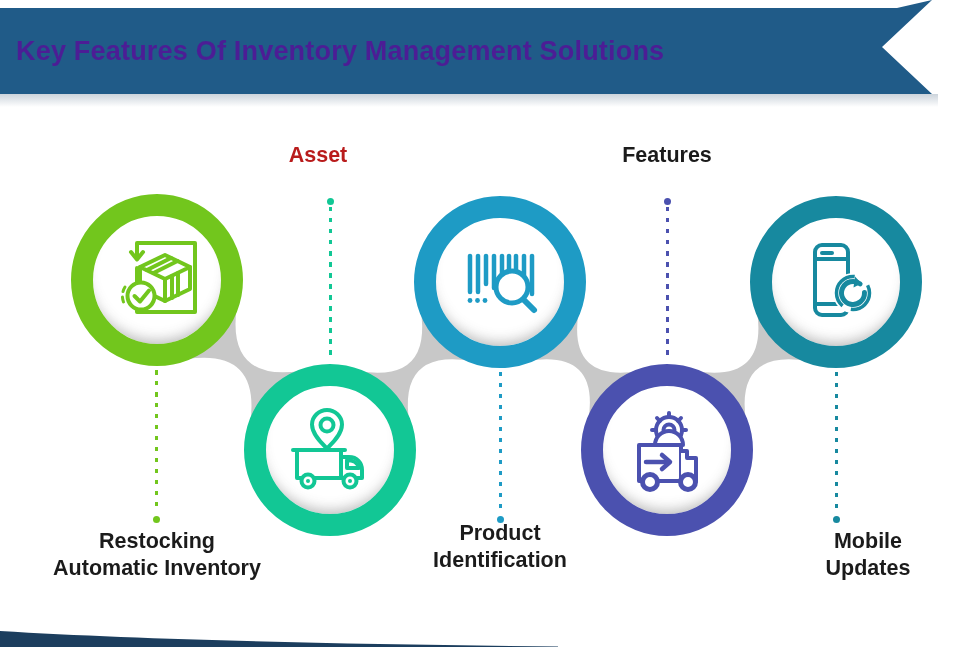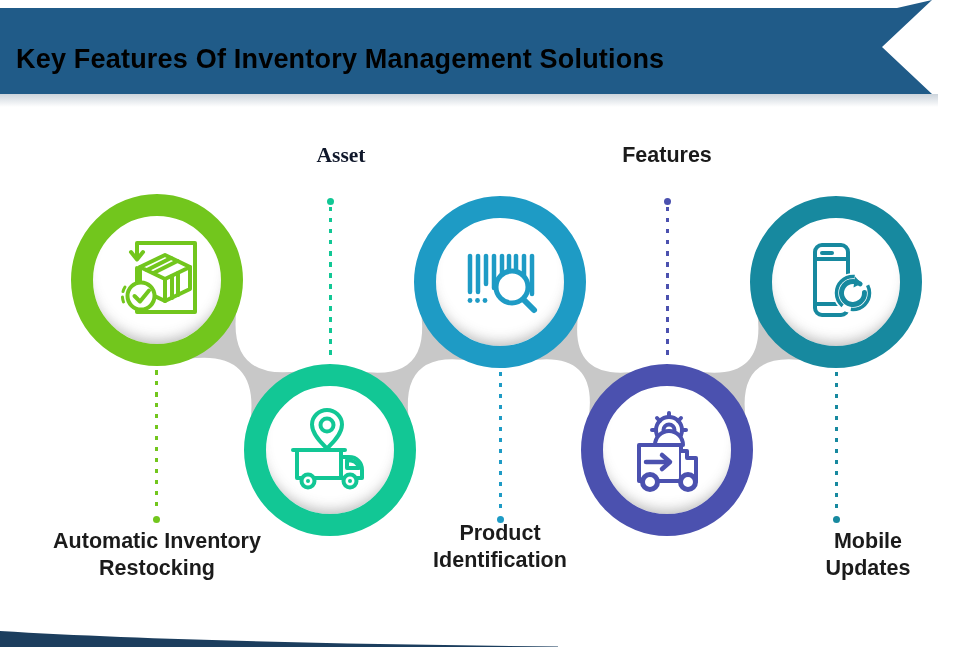--- a/index.html
+++ b/index.html
@@ -49,21 +49,21 @@
     <path class="connector-band" d="M337.7,366.3 Q444.5,395.9 416.3,288.7 L492.3,365.7 Q385.5,336.1 413.7,443.3 Z" fill="#c8c8c8"></path>
     <path class="connector-band" d="M583.7,289.4 Q553.7,395.6 660.1,366.3 L583.3,442.6 Q613.3,336.4 506.9,365.7 Z" fill="#c8c8c8"></path>
     <path class="connector-band" d="M674.4,366.3 Q781.1,395.8 752.3,288.9 L828.6,365.7 Q721.9,336.2 750.7,443.1 Z" fill="#c8c8c8"></path>
     <path id="bottom-decor" d="M0,631 C150,640 350,644.5 558,646.5 L558,647 L0,647 Z" fill="#1c3e5e"></path>
   </svg>
 
   <svg class="ribbon-svg" width="973" height="100" aria-hidden="true">
     <polygon id="ribbon-shape" points="0,8 897,8 932,0 882,47 932,94 0,94" fill="#205b88"></polygon>
   </svg>
   <div class="banner-shadow"></div>
-  <div class="title" style="color: #000000; margin-top: 8px;">Key Features Of Inventory Management Solutions</div>
+  <div class="title" style="color: #4c1d95;">Key Features Of Inventory Management Solutions</div>
 
   <div class="fgroup" style="--c: #72c61d;">
     <div class="node" style="left:71px;top:194px;">
       <div class="ring"></div>
       <svg class="icon" viewBox="0 0 100 100">
         <g fill="none" stroke="currentColor" stroke-width="4" stroke-linecap="round" stroke-linejoin="round">
           <path d="M40,13 H88 V82 H30 V38"></path>
           <path d="M40,13 H30 V28"></path>
           <path d="M24,22 L30,29.5 L36,22"></path>
           <path d="M58,25 L83,37 L58,49 L33,37 Z"></path>
@@ -75,22 +75,22 @@
             <path d="M71,43 V65"></path>
         </g>
         <circle cx="34" cy="66" r="13.5" fill="#fff" stroke="currentColor" stroke-width="4"></circle>
         <path d="M27.5,66 L33,71.5 L42,60.5" fill="none" stroke="currentColor" stroke-width="4" stroke-linecap="round" stroke-linejoin="round"></path>
         <path d="M18,57 A17,17 0 0 0 18,75" fill="none" stroke="currentColor" stroke-width="3" stroke-dasharray="5 5.5" stroke-linecap="round"></path>
       </svg>
     </div>
     <div class="dotline" style="left:155px;top:370px;height:142px;"></div>
     <div class="enddot" style="left:153px;top:516px;"></div>
     <div class="flabel" style="left: 27px; top: 528px; color: rgb(27, 27, 27);">
+      <div>Restocking</div>
       <div>Automatic Inventory</div>
-      <div>Restocking</div>
     </div>
   </div>
 
   <div class="fgroup" style="--c: #12c795;">
     <div class="node" style="left:244px;top:364px;">
       <div class="ring"></div>
       <svg class="icon" viewBox="0 0 100 100">
         <g fill="none" stroke="currentColor" stroke-width="4" stroke-linecap="round" stroke-linejoin="round">
           <path d="M47,10 C39,10 32,16.5 32,24.5 C32,34.5 42,43.5 47,48.5 C52,43.5 62,34.5 62,24.5 C62,16.5 55,10 47,10 Z"></path>
           <circle cx="47" cy="25" r="6.5"></circle>
@@ -100,21 +100,21 @@
           <path d="M67,60 V68 H79 C78,63.5 73.5,60 67,60 Z"></path>
         </g>
         <circle cx="28" cy="81" r="6.5" fill="#fff" stroke="currentColor" stroke-width="4"></circle>
         <circle cx="28" cy="81" r="2" fill="currentColor"></circle>
         <circle cx="70" cy="81" r="6.5" fill="#fff" stroke="currentColor" stroke-width="4"></circle>
         <circle cx="70" cy="81" r="2" fill="currentColor"></circle>
       </svg>
     </div>
     <div class="dotline" style="left:328.5px;top:207px;height:153px;"></div>
     <div class="enddot" style="left:326.5px;top:198px;"></div>
-    <div class="flabel" style="left: 211px; top: 142px; color: #0f172a; font-family: Liberation Serif, serif;">
+    <div class="flabel" style="left: 188px; top: 142px; color: #b91c1c;">
       <div>Asset</div>
     </div>
   </div>
 
   <div class="fgroup" style="--c: #1e9bc5;">
     <div class="node" style="left:414px;top:196px;">
       <div class="ring"></div>
       <svg class="icon" viewBox="0 0 100 100">
         <g fill="none" stroke="currentColor" stroke-width="4.5" stroke-linecap="round">
           <path d="M20,24 V60"></path>

